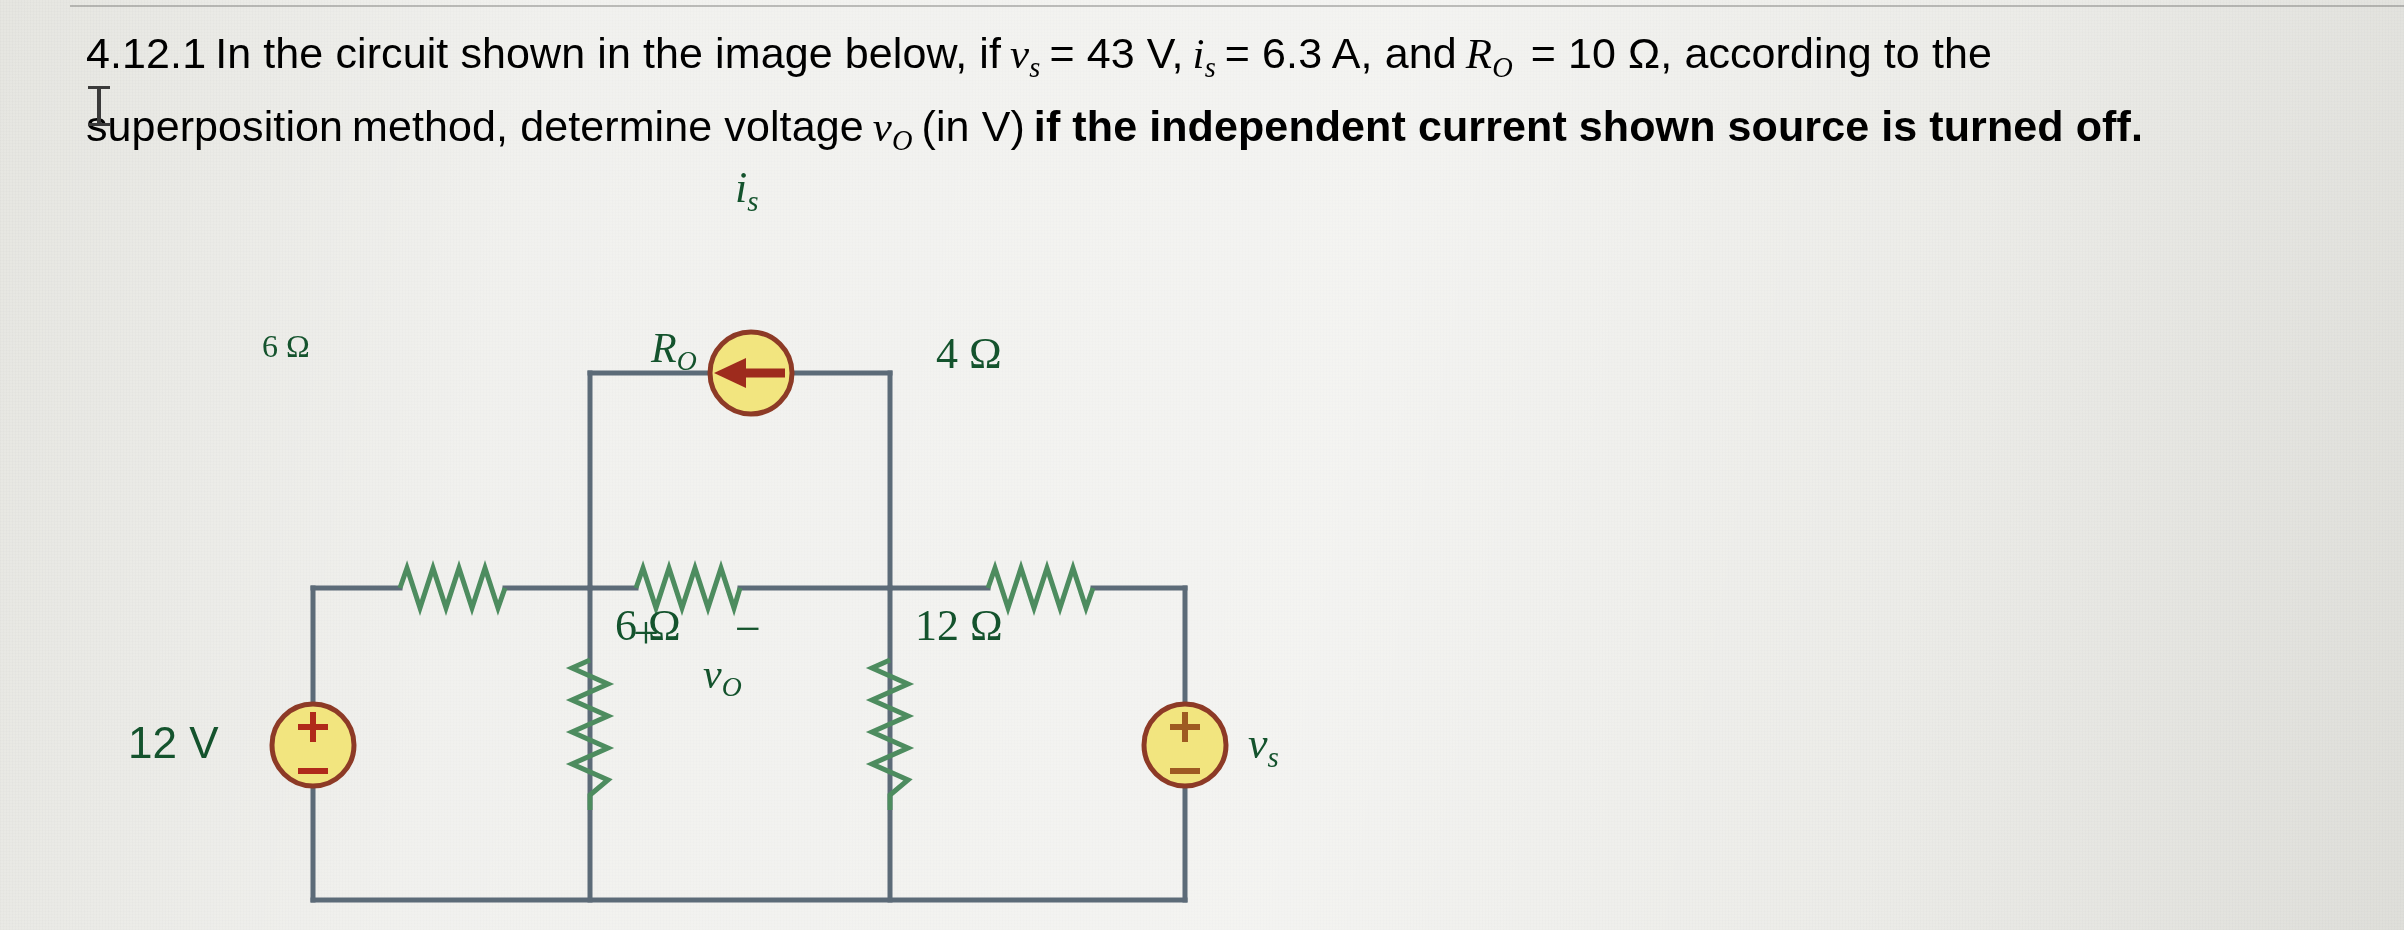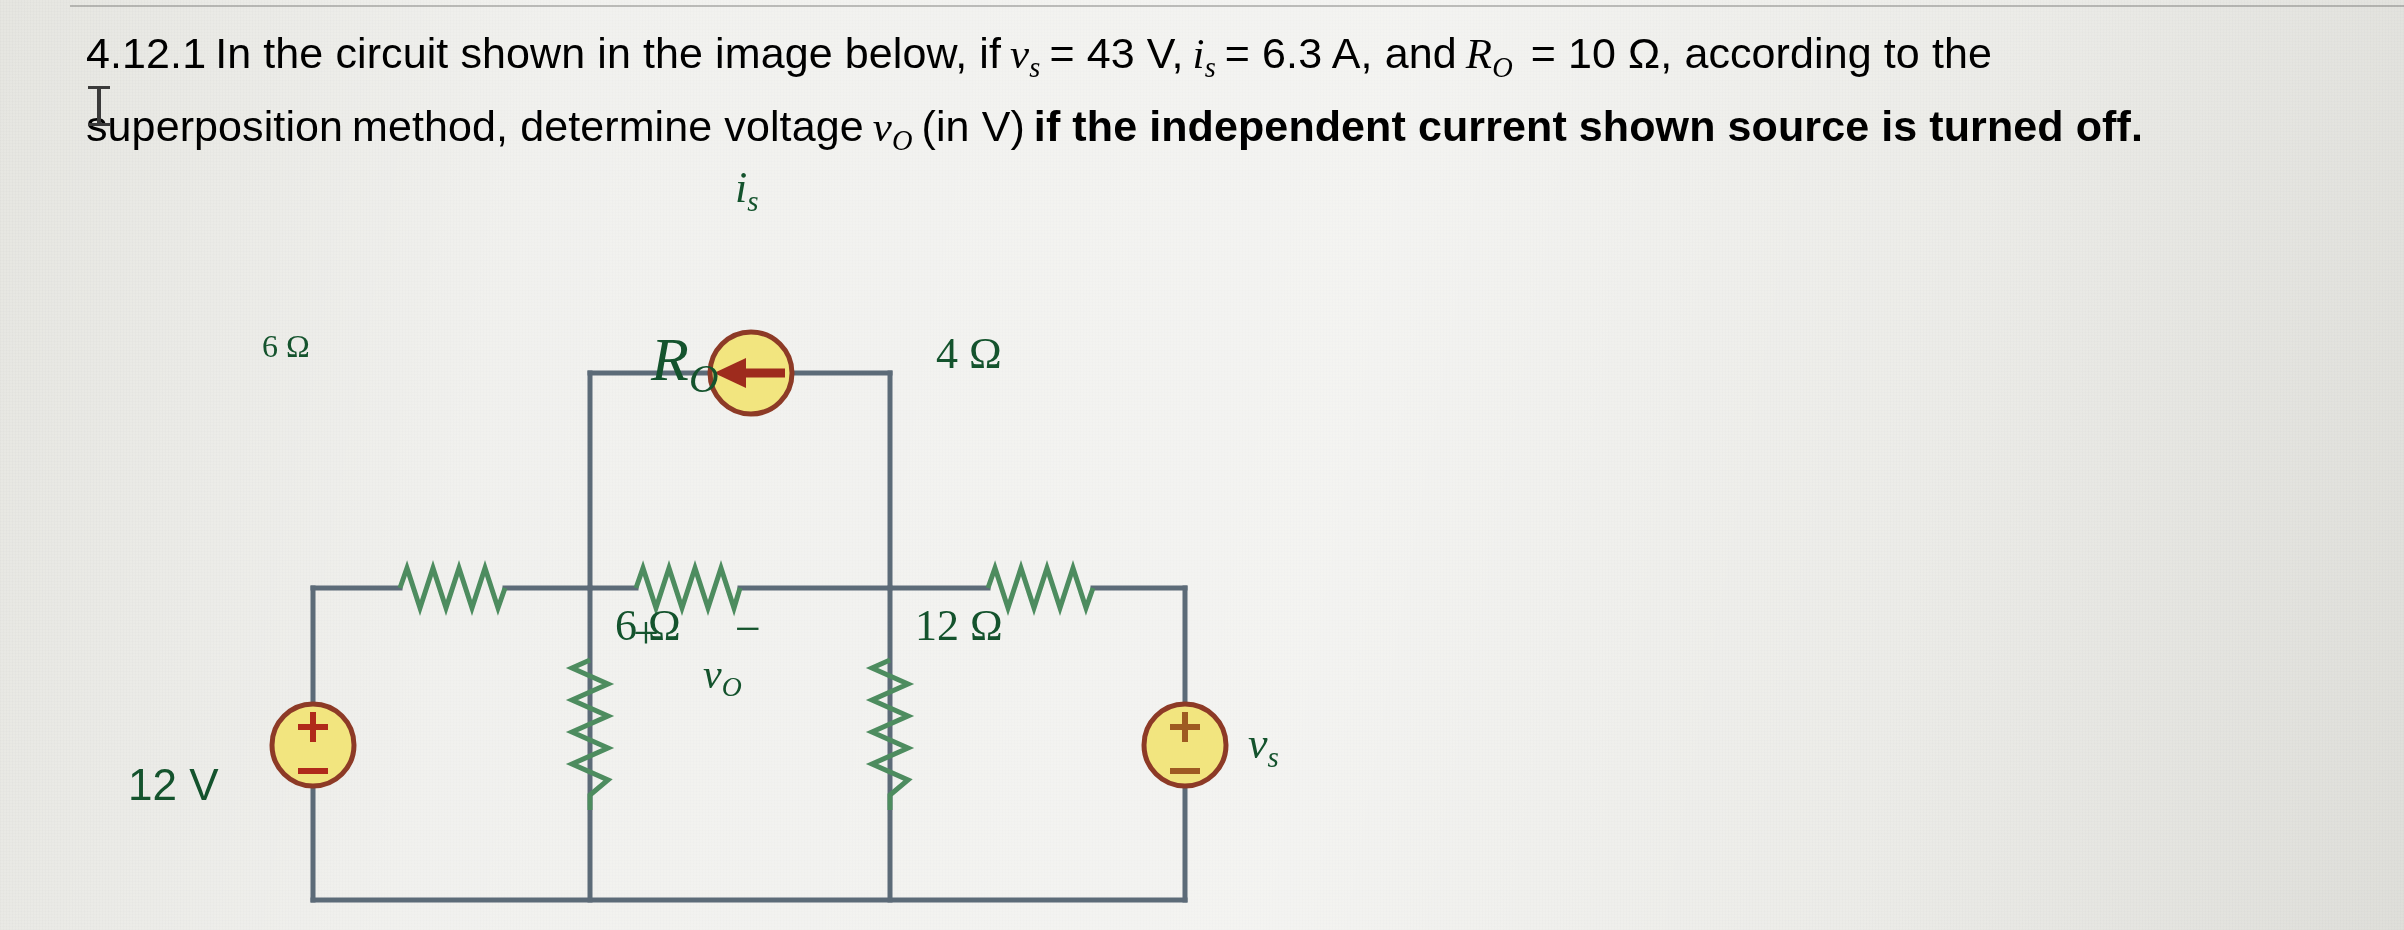--- a/index.html
+++ b/index.html
@@ -146,36 +146,36 @@
         <line x1="1185" y1="562" x2="1185" y2="592"></line>
         <line x1="1170" y1="577" x2="1200" y2="577"></line>
         <line x1="1170" y1="621" x2="1200" y2="621"></line>
       </g>
     </g>
   </svg>
 
   
   <div class="lbl" style="left:262px;top:178px;font-size:32px;font-family:Liberation Serif, serif;"><span>6 Ω</span></div>
 
-  <div class="lbl" style="left:651px;top:174px;font-size:62px;font-style:italic;"><span>R</span><span class="sub">O</span></div>
+  <div class="lbl" style="left:651px;top:174px;font-size:42px;font-style:italic;"><span>R</span><span class="sub">O</span></div>
 
   <div class="lbl" style="left:936px;top:178px;font-size:44px;"><span>4 Ω</span></div>
 
   <div class="lbl" style="left:615px;top:450px;font-size:44px;"><span>6 Ω</span></div>
 
   <div class="lbl" style="left:915px;top:450px;font-size:44px;"><span>12 Ω</span></div>
 
   <div class="lbl" style="left:618px;top:455px;font-size:0px;"></div>
 
   
   <div class="lbl" style="left:633px;top:456px;font-size:46px;"><span>+</span></div>
   <div class="lbl" style="left:735px;top:452px;font-size:46px;"><span>−</span></div>
   <div class="lbl" style="left:667px;top:500px;font-size:42px;font-style:italic;margin-left:36px;"><span>v</span><span class="sub">O</span></div>
 
   
   <div class="lbl" style="left:735px;top:12px;font-size:44px;font-style:italic;"><span>i</span><span class="sub">s</span></div>
 
   
-  <div class="lbl" style="left:128px;top:568px;font-size:44px;font-family:'Liberation Sans',sans-serif;margin-top:42px;"><span>12 V</span></div>
+  <div class="lbl" style="left:128px;top:568px;font-size:44px;font-family:'Liberation Sans',sans-serif;"><span>12 V</span></div>
 
   
   <div class="lbl" style="left:1248px;top:568px;font-size:44px;font-style:italic;"><span>v</span><span class="sub">s</span></div>
 </div>
 
 </body></html>

